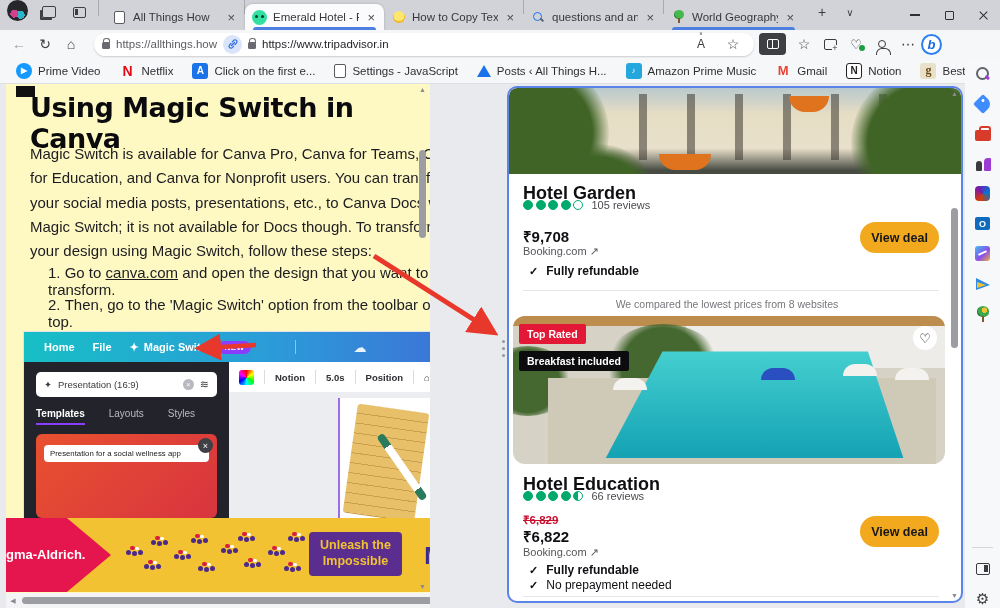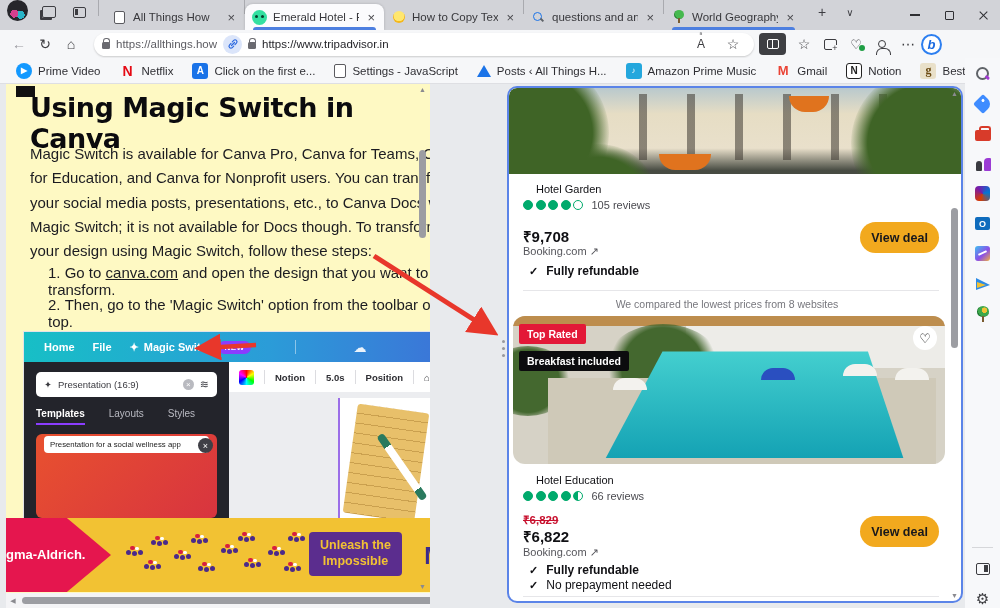--- a/index.html
+++ b/index.html
@@ -99,21 +99,21 @@
   .cv-cloud{margin-left:40px;font-weight:normal;font-size:13px;opacity:.9}
   .cv-vsep{width:1px;height:14px;background:rgba(255,255,255,.45);margin-left:26px}
   .canva-body{display:flex;height:156px}
   .cv-left{width:205px;background:#23242b;position:relative}
   .cv-search{position:absolute;left:12px;top:10px;right:12px;height:25px;background:#fff;border-radius:5px;display:flex;align-items:center;gap:6px;padding:0 8px;font-size:9.5px;color:#3a3a40}
   .cv-search .x{margin-left:auto;width:11px;height:11px;border-radius:50%;background:#b9bac0;color:#fff;font-size:8px;display:flex;align-items:center;justify-content:center}
   .cv-filter{font-size:11px;color:#3a3a40}
   .cv-tabs{position:absolute;top:46px;left:12px;right:12px;display:flex;gap:24px;font-size:10px;color:#b9bac2}
   .cv-tab.on{color:#fff;font-weight:bold;border-bottom:2px solid #8b3dff;padding-bottom:4px}
   .cv-card{position:absolute;left:12px;top:72px;right:12px;height:84px;border-radius:6px;background:linear-gradient(135deg,#e8512f,#d8343f);overflow:hidden}
-  .cv-cap{margin:2px 8px 0;background:#fff;border-radius:4px;font-size:7.8px;color:#222;padding:4px 6px;white-space:nowrap;overflow:hidden}
+  .cv-cap{margin:11px 8px 0;background:#fff;border-radius:4px;font-size:7.8px;color:#222;padding:4px 6px;white-space:nowrap;overflow:hidden}
   .cv-x{position:absolute;right:4px;top:4px;width:15px;height:15px;border-radius:50%;background:#3f3f46;color:#fff;font-size:9px;display:flex;align-items:center;justify-content:center}
   .cv-photos{position:absolute;left:8px;right:8px;top:30px;bottom:-10px;display:flex;gap:5px}
   .cv-ph1{flex:1.6;border-radius:3px;background:linear-gradient(160deg,#c8742e 0%,#9e3b2e 55%,#6e1f3a 100%);position:relative}
   .cv-ph1 span{position:absolute;left:5px;bottom:6px;color:#fff;font-family:"Liberation Serif",serif;font-style:italic;font-size:10px;white-space:nowrap}
   .cv-ph2{flex:1;border-radius:3px;background:radial-gradient(circle at 50% 45%,#c85a3a 0 38%,#f0c43c 40%)}
   .cv-right{flex:1;background:#ecedf0;display:flex;flex-direction:column}
   .cv-toolbar{height:30px;background:#fff;display:flex;align-items:center;gap:10px;padding:0 10px;font-size:9.5px;color:#2e2e33;font-weight:bold}
   .cv-color{width:15px;height:15px;border-radius:3px;background:conic-gradient(#f00,#ff0,#0f0,#0ff,#00f,#f0f,#f00)}
   .cv-tsep{width:1px;height:14px;background:#dcdce0}
   .cv-canvas{flex:1;position:relative}
@@ -145,21 +145,21 @@
   
   .divider{position:absolute;left:499px;top:0;width:9px;height:524px;background:#e8eaed}
   .div-dots{position:absolute;left:3px;top:256px;width:3px;height:3px;border-radius:50%;background:#97989d;box-shadow:0 7px 0 #97989d,0 14px 0 #97989d}
 
   
   .right-pane{position:absolute;left:507px;top:2px;width:456px;height:517px;background:#fff;border:2px solid #5b84e8;border-radius:10px;overflow:hidden}
   .photo1{position:absolute;left:0;top:0;right:0;height:86px;border-radius:8px 8px 0 0;background:linear-gradient(180deg,#b9c9cd 0%,#e6ddc4 30%,#e9e0cb 70%,#474b42 96%);overflow:hidden}
   .ph1-win{position:absolute;left:90px;top:6px;right:60px;bottom:14px;background:repeating-linear-gradient(90deg,transparent 0 40px,rgba(60,55,48,.55) 40px 48px)}
   .ph1-awn{position:absolute;width:52px;height:16px;background:#e0731e;border-radius:0 0 26px 26px}
   .ph1-fol{position:absolute;width:150px;height:150px;border-radius:50%;background:radial-gradient(circle,#3f6426 0 55%,rgba(63,100,38,0) 72%)}
-  .ta-name{position:absolute;left:27px;font-weight:400;font-size:11px;color:#101014}
+  .ta-name{position:absolute;left:14px;font-weight:700;font-size:18px;color:#101014}
   .bubbles{position:absolute;left:14px;display:flex;align-items:center;gap:2.5px}
   .bub{width:10px;height:10px;border-radius:50%;border:1.6px solid #00aa6c;background:#00aa6c}
   .bub.empty{background:#fff}
   .bub.half{background:linear-gradient(90deg,#00aa6c 0 50%,#fff 50%)}
   .rev{font-size:11px;color:#4a4a50;margin-left:6px}
   .price{position:absolute;left:14px;font-weight:800;font-size:15px;color:#101014}
   .oldprice{position:absolute;left:14px;font-size:11.5px;color:#c8102e;text-decoration:line-through;font-weight:bold}
   .provider{position:absolute;left:14px;font-size:11px;color:#55555b}
   .deal{position:absolute;right:22px;width:79px;height:31px;background:#f2a91e;border-radius:17px;display:flex;align-items:center;justify-content:center;font-weight:800;font-size:12.5px;color:#18181c}
   .perk{position:absolute;left:20px;font-size:12px;color:#101014;display:flex;gap:8px;align-items:center}

